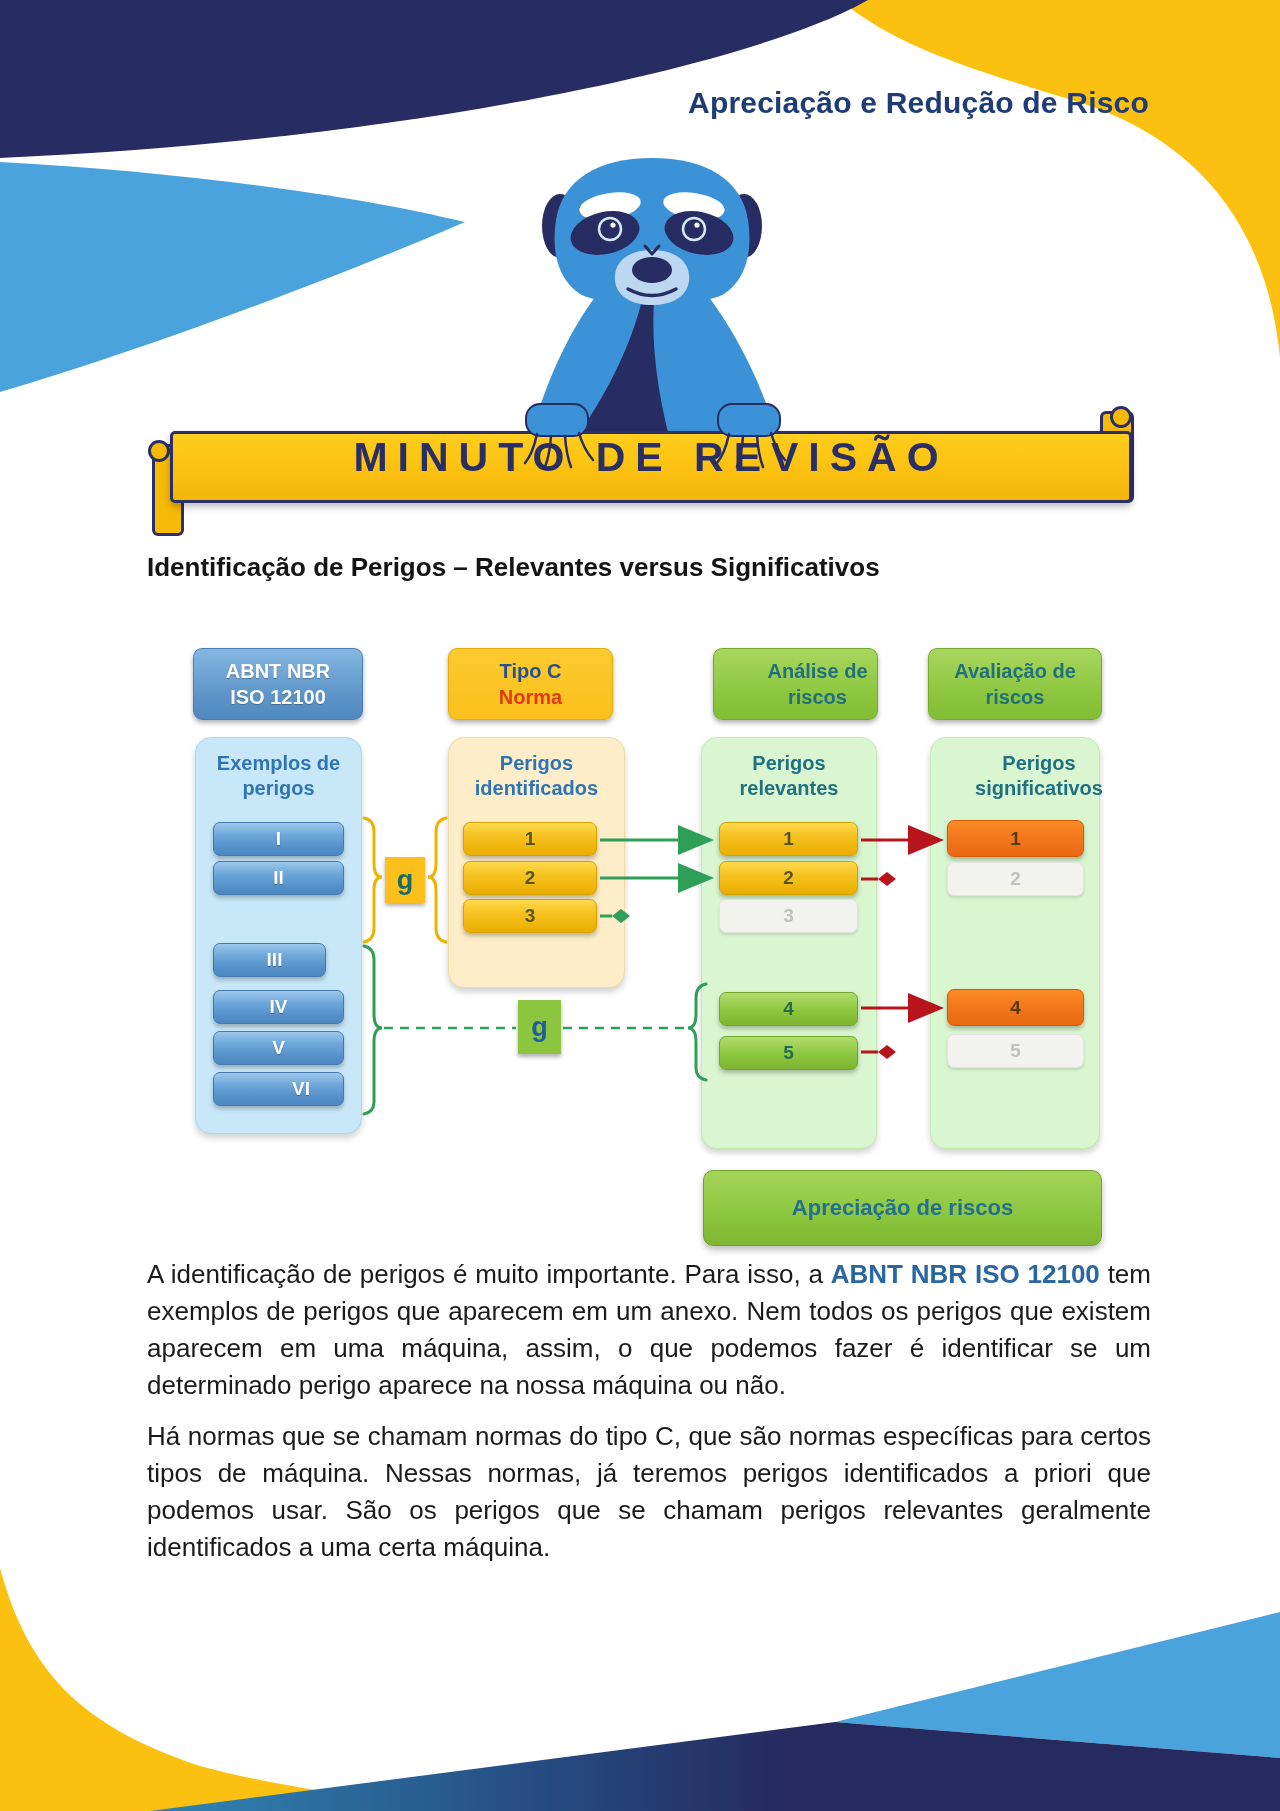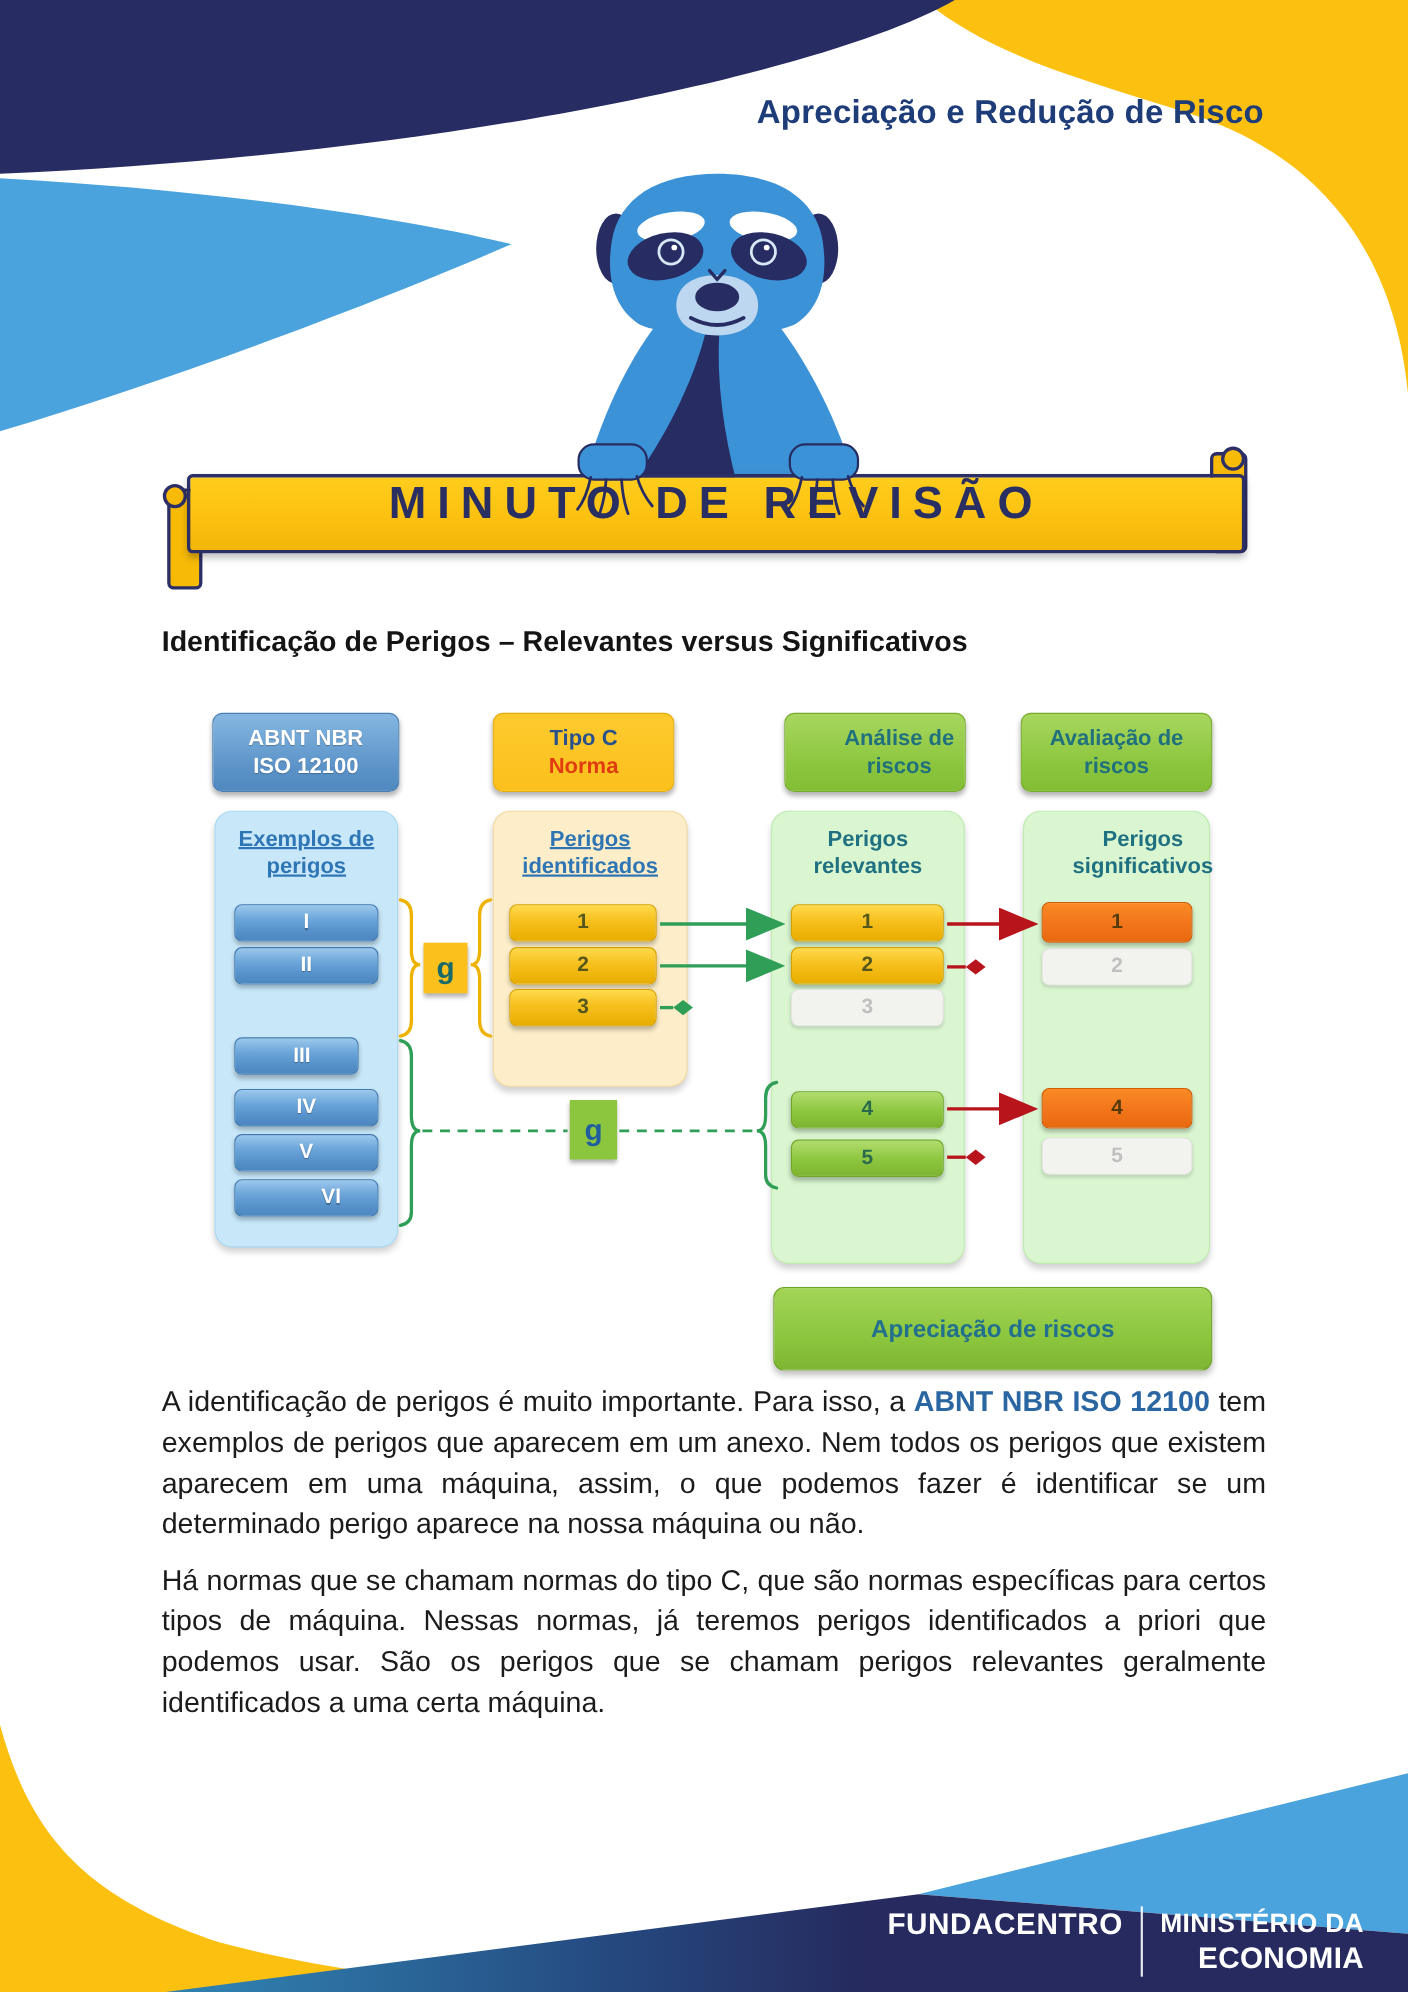--- a/index.html
+++ b/index.html
@@ -34,21 +34,21 @@
   .curl{background:#f7ba06;border:3px solid #2b2f66;border-radius:6px;z-index:1;}
   .curl-left{left:152px;top:444px;width:26px;height:86px;}
   .curl-right{left:1100px;top:411px;width:28px;height:86px;}
   .curl-dot{width:16px;height:16px;border-radius:50%;background:#f7ba06;border:3px solid #2b2f66;z-index:1;}
   .curl-dot-left{left:148px;top:440px;}
   .curl-dot-right{left:1110px;top:406px;}
   .paws-svg{left:505px;top:392px;width:300px;height:95px;z-index:3;}
 
   
   .section-heading{
-    left:147px;top:568px;z-index:4;
+    left:147px;top:552px;z-index:4;
     font-size:26px;font-weight:bold;color:#141414;
   }
 
   
   .dg{z-index:4;box-sizing:border-box;}
   .dg-header{
     top:648px;height:72px;border-radius:9px;
     display:flex;flex-direction:column;align-items:center;justify-content:center;
     font-size:20px;font-weight:bold;line-height:26px;text-align:center;
     box-shadow:0 3px 5px rgba(0,0,0,.30);
@@ -66,21 +66,21 @@
   .hdr4{left:928px;width:174px;}
 
   .dg-panel{top:737px;border-radius:16px;box-shadow:0 4px 6px rgba(0,0,0,.18);}
   .panel1{left:195px;width:167px;height:397px;background:#c8e8fa;border:1px solid #a9d8f3;}
   .panel2{left:448px;width:177px;height:251px;background:#fdeec9;border:1px solid #f4da9e;}
   .panel3{left:701px;width:176px;height:412px;background:#d9f6d1;border:1px solid #bfebae;}
   .panel4{left:930px;width:170px;height:412px;background:#d9f6d1;border:1px solid #bfebae;}
   .panel-title{
     top:751px;font-size:20px;font-weight:bold;line-height:25px;text-align:center;z-index:5;
   }
-  .pt-blue{color:#2e75b5;text-decoration:underline;}
+  .pt-blue{color:#2e75b5;}
   .pt-teal{color:#1f7080;}
   .pt1{left:195px;width:167px;}
   .pt2{left:448px;width:177px;}
   .pt3{left:701px;width:176px;}
   .pt4{left:930px;width:170px;padding-left:24px;}
 
   .pill{
     height:34px;border-radius:7px;z-index:5;
     display:flex;align-items:center;justify-content:center;
     font-size:19px;font-weight:bold;
@@ -296,22 +296,14 @@
         <stop offset="0" stop-color="#2f7fae"></stop>
         <stop offset="0.45" stop-color="#254a80"></stop>
         <stop offset="0.75" stop-color="#262a5e"></stop>
       </linearGradient>
     </defs>
     <path d="M0,17 C28,120 80,175 200,215 C300,242 430,256 520,259 L560,260 L0,260 Z" fill="#fcc110"></path>
     <path d="M835,171 L1280,61 L1280,207 Z" fill="#4aa3dc"></path>
     <path d="M150,260 L835,171 L1280,207 L1280,260 Z" fill="url(#navgrad)"></path>
   </svg>
 
-  <div class="abs footer-brand">
-    <span class="brand-left">FUNDACENTRO</span>
-    <span class="brand-divider"></span>
-    <span class="brand-right">
-      <span class="brand-right-1">MINISTÉRIO DA</span>
-      <span class="brand-right-2">ECONOMIA</span>
-    </span>
-  </div>
 
 </div>
 
 </body></html>

